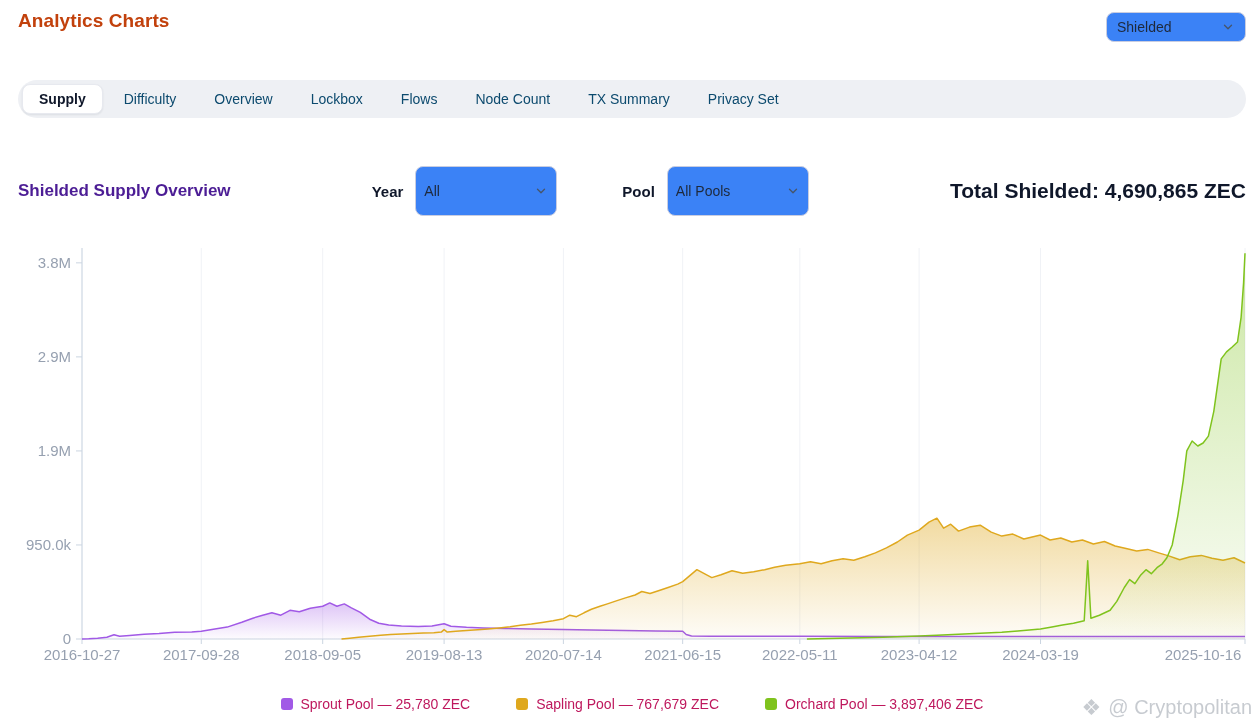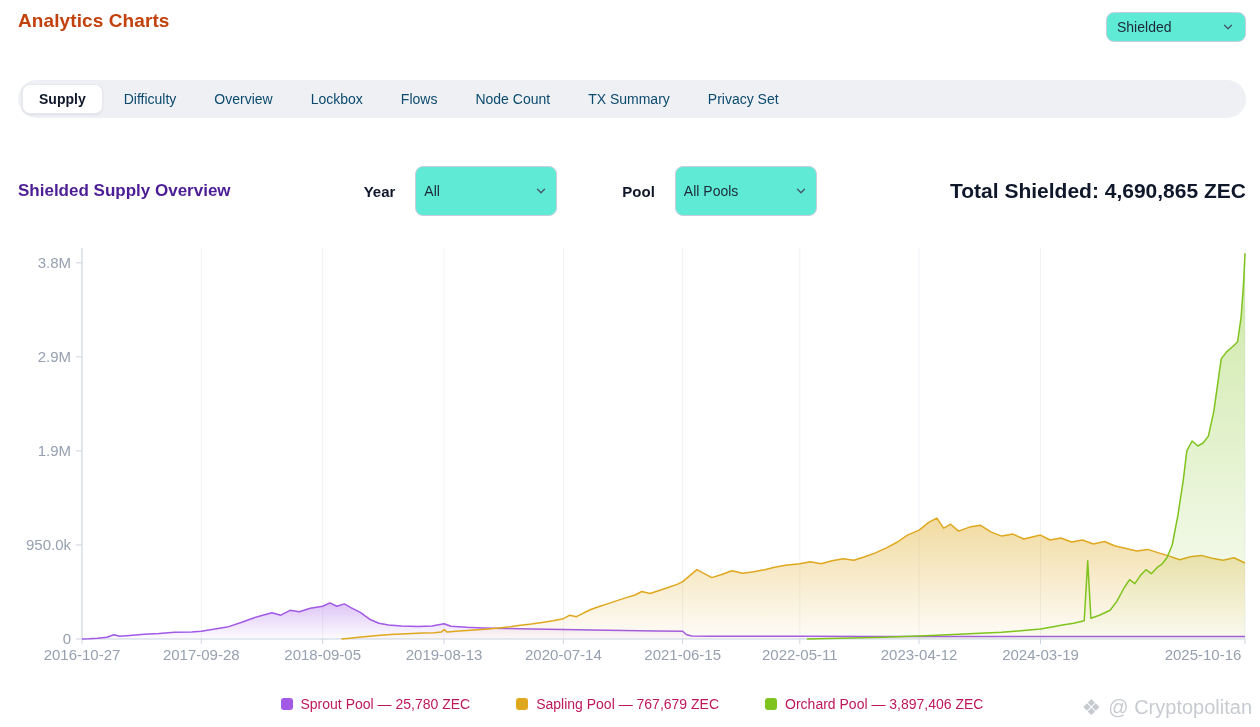--- a/index.html
+++ b/index.html
@@ -11,21 +11,21 @@
     overflow: hidden;
     position: relative;
   }
   .page { padding: 10px 14px 0 18px; height: 100%; position: relative; }
 
   
   .header-row { display: flex; align-items: flex-start; justify-content: space-between; }
   .page-title { font-size: 19px; font-weight: 700; letter-spacing: .1px; color: #c2410c; }
   .select {
     display: flex; align-items: center; justify-content: space-between; gap: 8px;
-    background: #5eead4; border: 1px solid #c9cde0; border-radius: 8px;
+    background: #3b82f6; border: 1px solid #c9cde0; border-radius: 8px;
     font-size: 14px; color: #1e293b; cursor: pointer;
   }
   .view-select { width: 140px; height: 30px; padding: 0 10px; margin-top: 2px; }
 
   
   .tabs {
     margin-top: 38px; background: #eef0f4; border-radius: 19px; padding: 4px;
     display: flex; gap: 4px; height: 38px; align-items: center;
   }
   .tab {
@@ -33,21 +33,21 @@
     color: #0c4a6e; padding: 6px 16px; border-radius: 8px; cursor: pointer; white-space: nowrap;
   }
   .tab.active {
     background: #fff; color: #0f172a; font-weight: 600;
     border: 1px solid #e7e9ef; box-shadow: 0 1px 2px rgba(16,24,40,.08);
   }
 
   
   .section-row { margin-top: 48px; display: flex; align-items: center; }
   .section-title { font-size: 17px; font-weight: 700; color: #4c1d95; }
-  .control-group { display: flex; align-items: center; gap: 20px; }
+  .control-group { display: flex; align-items: center; gap: 12px; }
   .year-group { margin-left: auto; }
   .pool-group { margin-left: 65px; }
   .control-label { font-size: 15px; font-weight: 600; color: #0f172a; }
   .control-select { width: 142px; height: 50px; padding: 0 8px; }
   .total { margin-left: auto; font-size: 21px; font-weight: 600; color: #0f172a; }
 
   
   .chart-wrap { margin-top: 26px; margin-left: -18px; margin-right: -14px; position: relative; height: 424px; }
   .chart-wrap svg { display: block; }
   svg text.tick { fill: #96a0b0; font-size: 15px; font-family: "Liberation Sans", sans-serif; }

